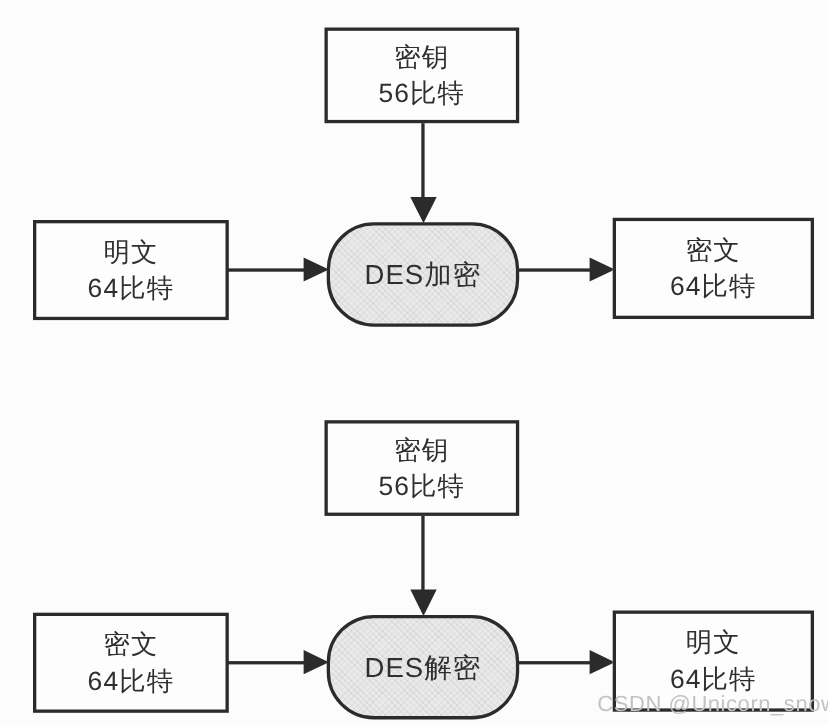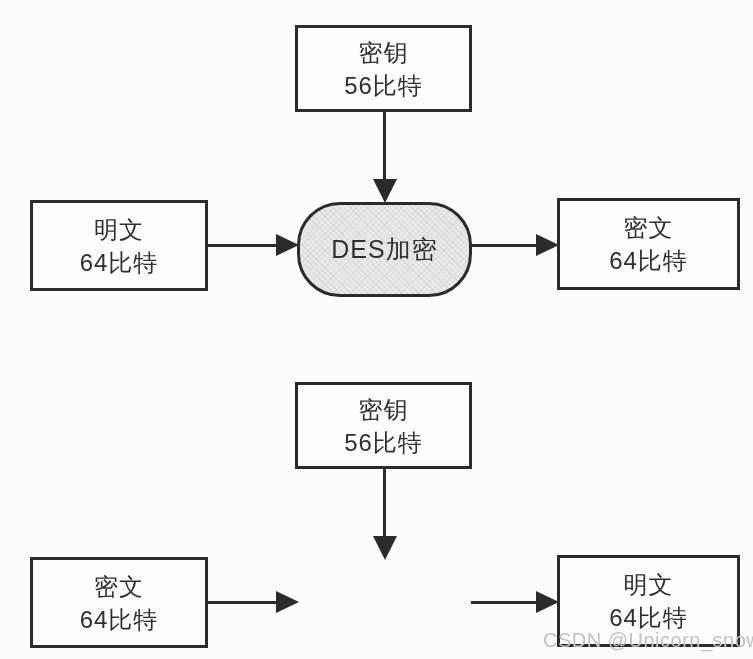--- a/index.html
+++ b/index.html
@@ -152,20 +152,23 @@
     <div class="head down"></div>
 
     <div class="box left-box">
       <div>密文</div>
       <div>64比特</div>
     </div>
 
     <div class="shaft h-in"></div>
     <div class="head right-in"></div>
 
+    <div class="process">
+      <span>DES解密</span>
+    </div>
 
     <div class="shaft h-out"></div>
     <div class="head right-out"></div>
 
     <div class="box right-box">
       <div>明文</div>
       <div>64比特</div>
     </div>
 
   </div>

